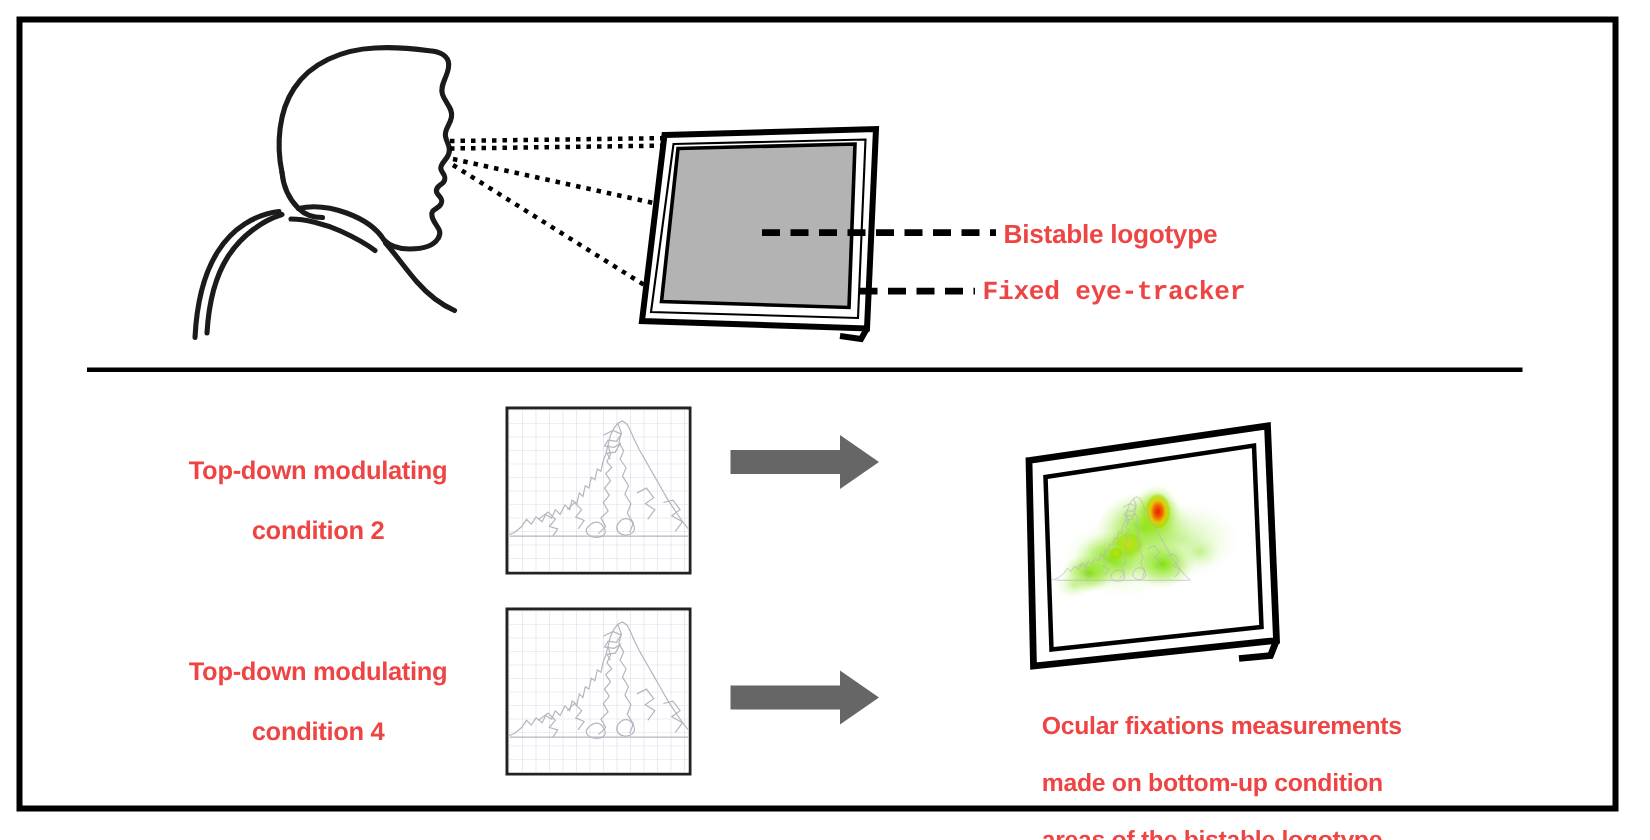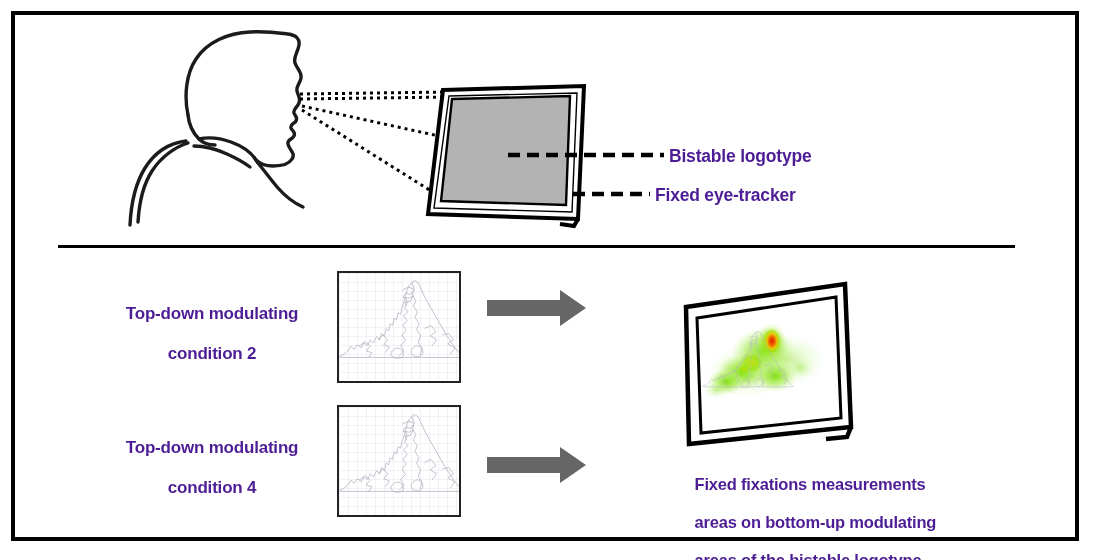--- a/index.html
+++ b/index.html
@@ -27,31 +27,32 @@
   .divider {
     position: absolute;
     left: 58px; top: 245px;
     width: 957px; height: 0;
     border-top: 3px solid #000000;
   }
   .label {
     position: absolute;
     font-family: "Liberation Sans", sans-serif;
     font-weight: bold;
-    color: #4c1d95;
+    color: #ef4444;
     white-space: pre;
     letter-spacing: -0.2px;
   }
   #label-bistable {
     left: 669px; top: 146px;
     font-size: 17.5px;
   }
   #label-eyetracker {
     left: 655px; top: 185px;
     font-size: 17.5px;
+    font-family: Liberation Mono, monospace;
   }
   #label-cond1 {
     left: 91px; top: 284px;
     font-size: 17px;
     text-align: center;
     width: 224px;
     line-height: 20px;
   }
   #label-cond2 {
     left: 91px; top: 418px;
@@ -273,18 +274,18 @@
     <span>Top-down modulating</span><br>
     <span>condition 2</span>
   </div>
 
   <div class="label" id="label-cond2">
     <span>Top-down modulating</span><br>
     <span>condition 4</span>
   </div>
 
   <div class="label" id="label-ocular">
-    <span>Fixed fixations measurements</span><br>
-    <span>areas on bottom-up modulating</span><br>
+    <span>Ocular fixations measurements</span><br>
+    <span>made on bottom-up condition</span><br>
     <span>areas of the bistable logotype</span>
   </div>
 
 </div>
 
 </body></html>

